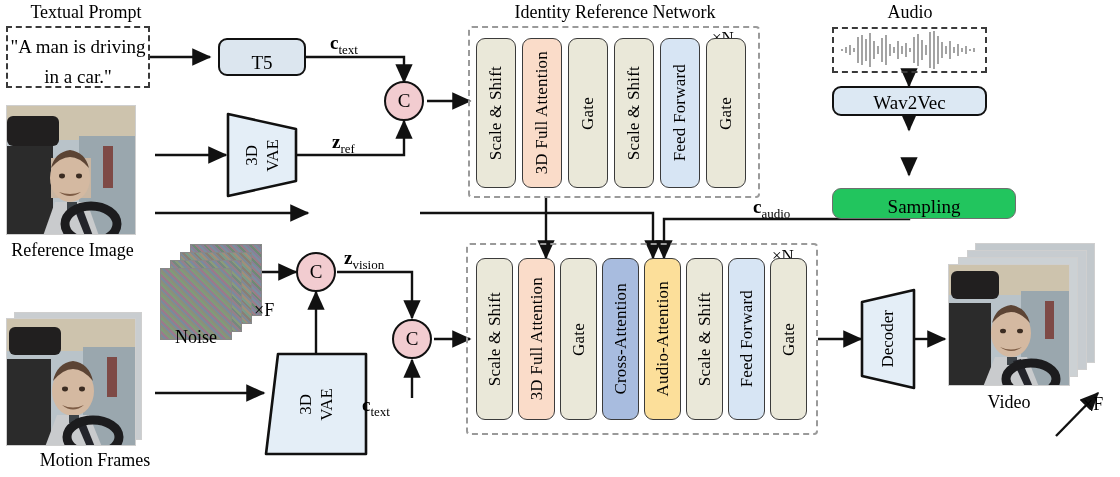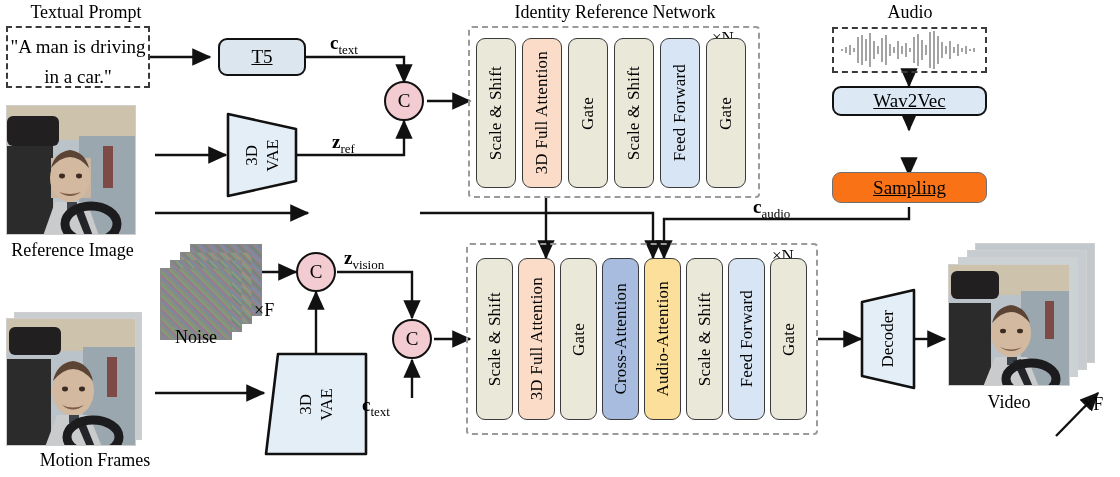--- a/index.html
+++ b/index.html
@@ -2,21 +2,21 @@
 <html><head>
 <meta charset="utf-8">
 <style>
   html,body{margin:0;padding:0;background:#ffffff;}
   body{width:1120px;height:477px;font-family:"Liberation Serif",serif;color:#000;overflow:hidden;}
   #root{position:relative;width:1120px;height:477px;}
   .abs{position:absolute;}
   .cap{font-size:18px;text-align:center;white-space:nowrap;}
   .dash-box{border:2px dashed #3a3a3a;box-sizing:border-box;}
   .dash-box-gray{border:2px dashed #9a9a9a;box-sizing:border-box;border-radius:4px;}
-  .rb{box-sizing:border-box;border:2.4px solid #111;border-radius:9px;display:flex;align-items:center;justify-content:center;font-size:19px;text-decoration:underline;}
+  .rb{box-sizing:border-box;border:2.4px solid #111;border-radius:9px;display:flex;align-items:flex-end;justify-content:center;font-size:19px;}
   .vblock{box-sizing:border-box;border:1.6px solid #3b3b3b;border-radius:9px;display:flex;align-items:center;justify-content:center;}
   .vblock span{writing-mode:vertical-rl;transform:rotate(180deg);font-size:17px;white-space:nowrap;letter-spacing:.2px;}
   .circ{box-sizing:border-box;border:2.4px solid #111;border-radius:50%;background:#f2ccd0;display:flex;align-items:center;justify-content:center;font-size:19px;}
   .mlabel{font-size:19px;white-space:nowrap;}
   .mlabel b{font-family:"Liberation Serif",serif;font-weight:bold;}
   .mlabel sub{font-size:13px;font-weight:normal;}
   .prompt-txt{font-size:19px;text-align:center;line-height:1.45;padding-top:5px;}
   svg.lines{position:absolute;left:0;top:0;width:1120px;height:477px;pointer-events:none;}
   .photo{position:absolute;border:1px solid #cfcfcf;box-sizing:border-box;overflow:hidden;background:#dfe3e6;}
   .noise{position:absolute;border:1px solid #888;box-sizing:border-box;}
@@ -201,21 +201,21 @@
           <line x1="132" y1="17" x2="132" y2="25"></line>
         <line x1="136" y1="20" x2="136" y2="22"></line>
           <line x1="140" y1="19" x2="140" y2="23"></line>
       </g>
     </svg>
   </div>
 
   <div class="abs rb" style="left:832px;top:86px;width:155px;height:30px;background:#dce8f3;">
     <span>Wav2Vec</span>
   </div>
-  <div class="abs rb" style="left:832px;top:172px;width:155px;height:31px;background:#f97316;border-color:#6f6f6f;border-width:1.8px;">
+  <div class="abs rb" style="left:832px;top:188px;width:184px;height:31px;background:#22c55e;border-color:#6f6f6f;border-width:1.8px;">
     <span>Sampling</span>
   </div>
 
   <div class="abs mlabel" style="left:753px;top:196px;">
     <b>c</b><sub>audio</sub>
   </div>
 
 
   <div>
     <div class="noise" style="left:190px;top:244px;width:72px;height:72px;background:repeating-linear-gradient(45deg,#8a7f96 0 2px,#6e8a74 2px 4px,#9b7d8a 4px 6px,#7a8fa0 6px 8px);"></div>

